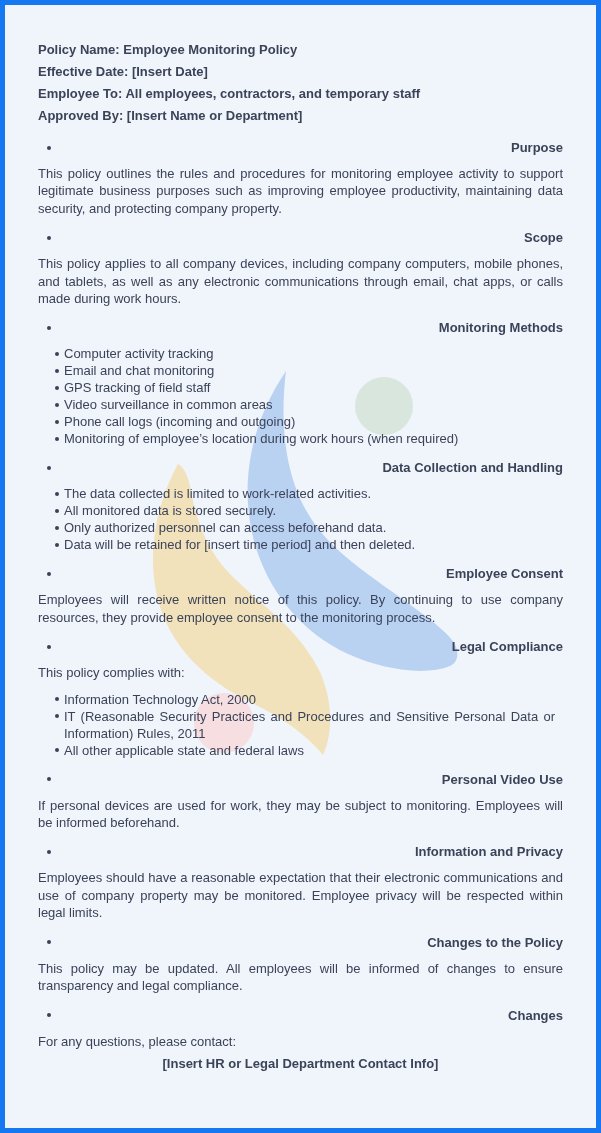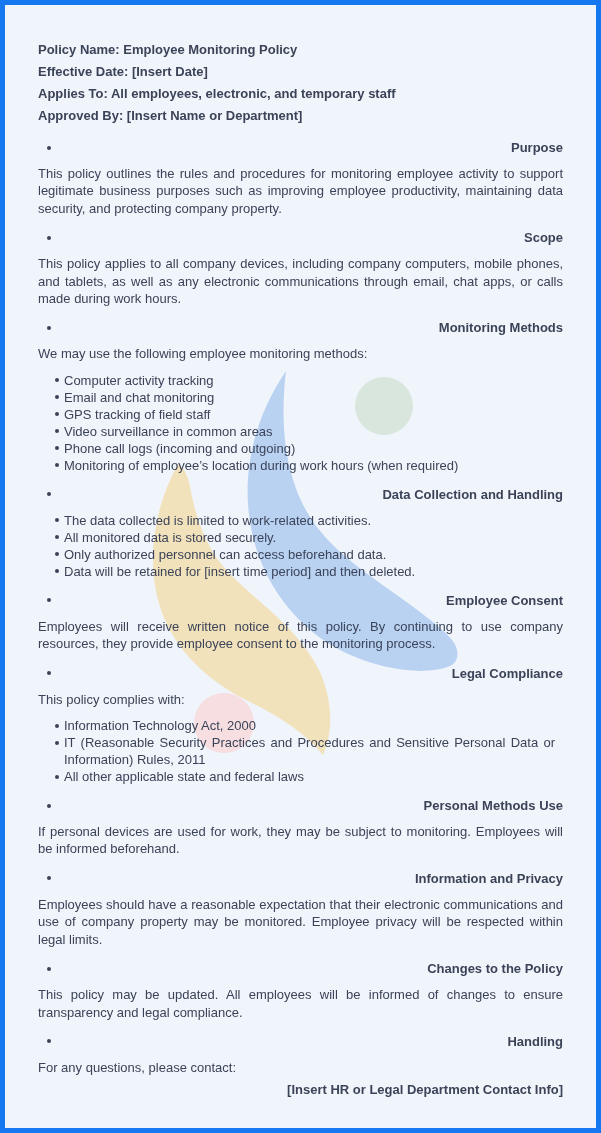--- a/index.html
+++ b/index.html
@@ -49,21 +49,21 @@
     background: currentColor;
   }
   .para {
     font-size: 13px;
     line-height: 17.4px;
     text-align: justify;
     margin: 5px 0;
   }
   .para.bold {
     font-weight: 700;
-    text-align: right;
+    text-align: center;
   }
   .list { margin: 9px 8px; }
   .li {
     position: relative;
     padding-left: 18px;
     font-size: 13px;
     line-height: 17px;
     text-align: justify;
   }
 </style>
@@ -90,35 +90,34 @@
              C 459 662 460 650 452 640
              C 444 630 433 622 420 612
              C 382 582 332 556 307 512
              C 284 472 280 420 286 371 Z" fill="#b9d2f2"></path>
   </svg>
 
   <div class="content">
     <div class="meta">
       <div class="meta-line">Policy Name: Employee Monitoring Policy</div>
       <div class="meta-line">Effective Date: [Insert Date]</div>
-      <div class="meta-line">Applies To: All employees, electronic, and temporary staff</div>
+      <div class="meta-line">Employee To: All employees, contractors, and temporary staff</div>
       <div class="meta-line">Approved By: [Insert Name or Department]</div>
     </div>
     <div id="sections">
         <section class="section">
           <div class="heading">Purpose</div>
           <div class="para">This policy outlines the rules and procedures for monitoring employee activity to support legitimate business purposes such as improving employee productivity, maintaining data security, and protecting company property.</div>
         </section>
         <section class="section">
           <div class="heading">Scope</div>
           <div class="para">This policy applies to all company devices, including company computers, mobile phones, and tablets, as well as any electronic communications through email, chat apps, or calls made during work hours.</div>
         </section>
         <section class="section">
           <div class="heading">Monitoring Methods</div>
-          <div class="para">We may use the following employee monitoring methods:</div>
           <div class="list">
             <div class="li">Computer activity tracking</div>
             <div class="li">Email and chat monitoring</div>
             <div class="li">GPS tracking of field staff</div>
             <div class="li">Video surveillance in common areas</div>
             <div class="li">Phone call logs (incoming and outgoing)</div>
             <div class="li">Monitoring of employee’s location during work hours (when required)</div>
           </div>
         </section>
         <section class="section">
@@ -137,32 +136,32 @@
         <section class="section">
           <div class="heading">Legal Compliance</div>
           <div class="para">This policy complies with:</div>
           <div class="list">
             <div class="li">Information Technology Act, 2000</div>
             <div class="li">IT (Reasonable Security Practices and Procedures and Sensitive Personal Data or Information) Rules, 2011</div>
             <div class="li">All other applicable state and federal laws</div>
           </div>
         </section>
         <section class="section">
-          <div class="heading">Personal Methods Use</div>
+          <div class="heading">Personal Video Use</div>
           <div class="para">If personal devices are used for work, they may be subject to monitoring. Employees will be informed beforehand.</div>
         </section>
         <section class="section">
           <div class="heading">Information and Privacy</div>
           <div class="para">Employees should have a reasonable expectation that their electronic communications and use of company property may be monitored. Employee privacy will be respected within legal limits.</div>
         </section>
         <section class="section">
           <div class="heading">Changes to the Policy</div>
           <div class="para">This policy may be updated. All employees will be informed of changes to ensure transparency and legal compliance.</div>
         </section>
         <section class="section">
-          <div class="heading">Handling</div>
+          <div class="heading">Changes</div>
           <div class="para">For any questions, please contact:</div>
           <div class="para bold">[Insert HR or Legal Department Contact Info]</div>
         </section>
       </div>
   </div>
 
 </div>
 
 </body></html>

